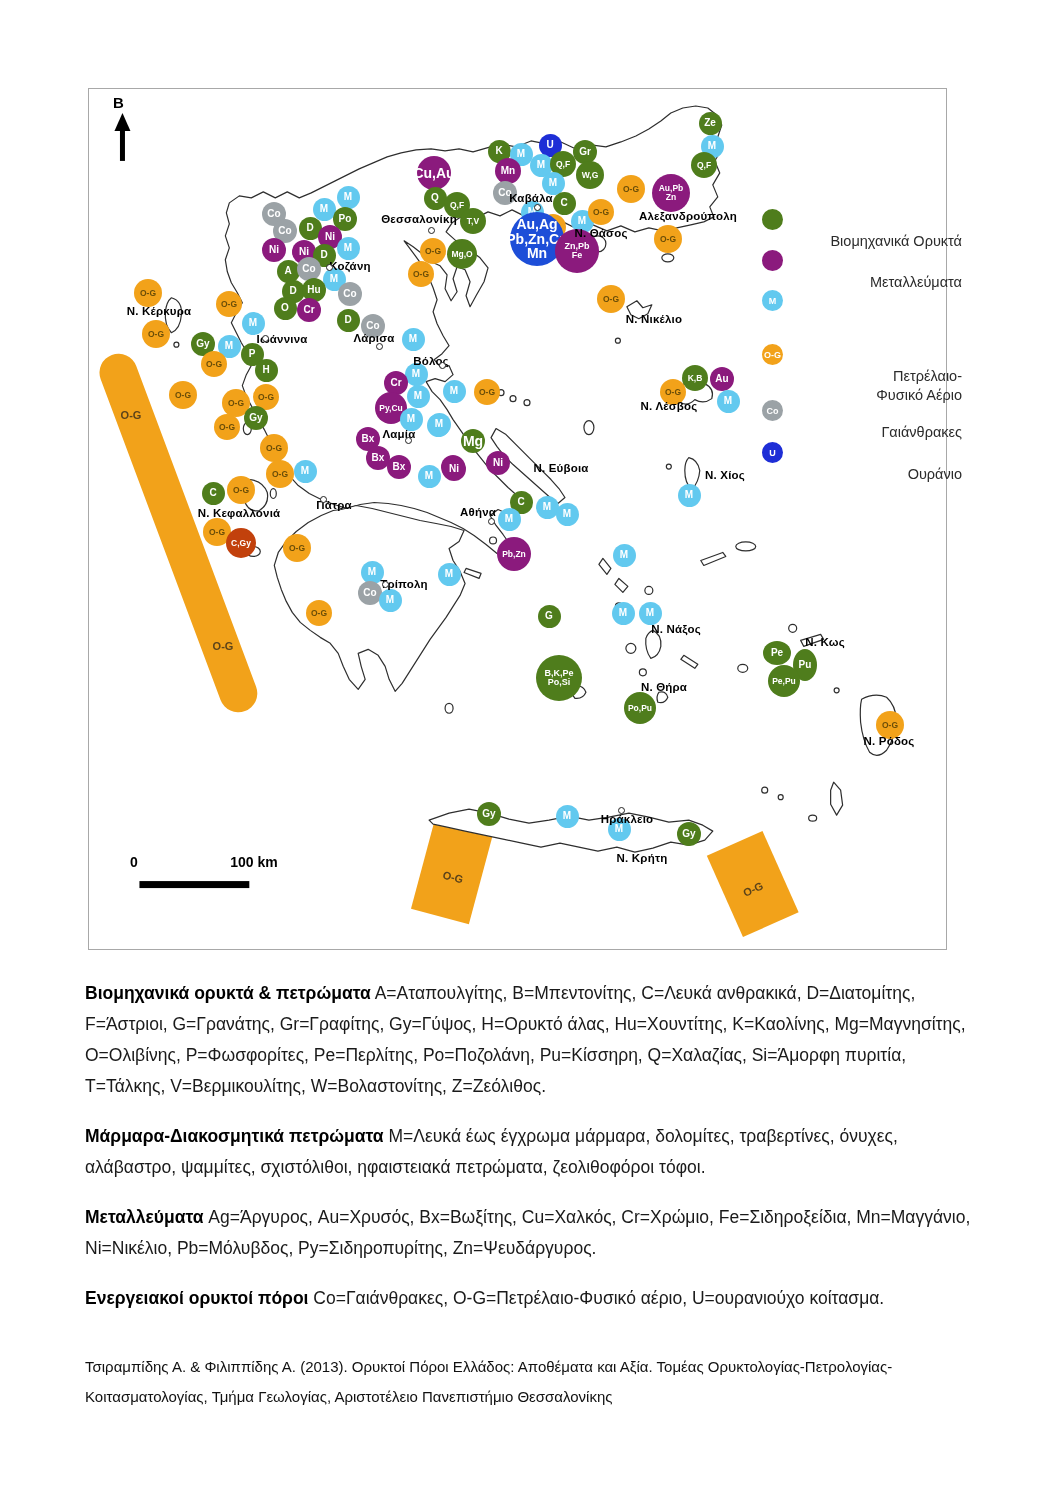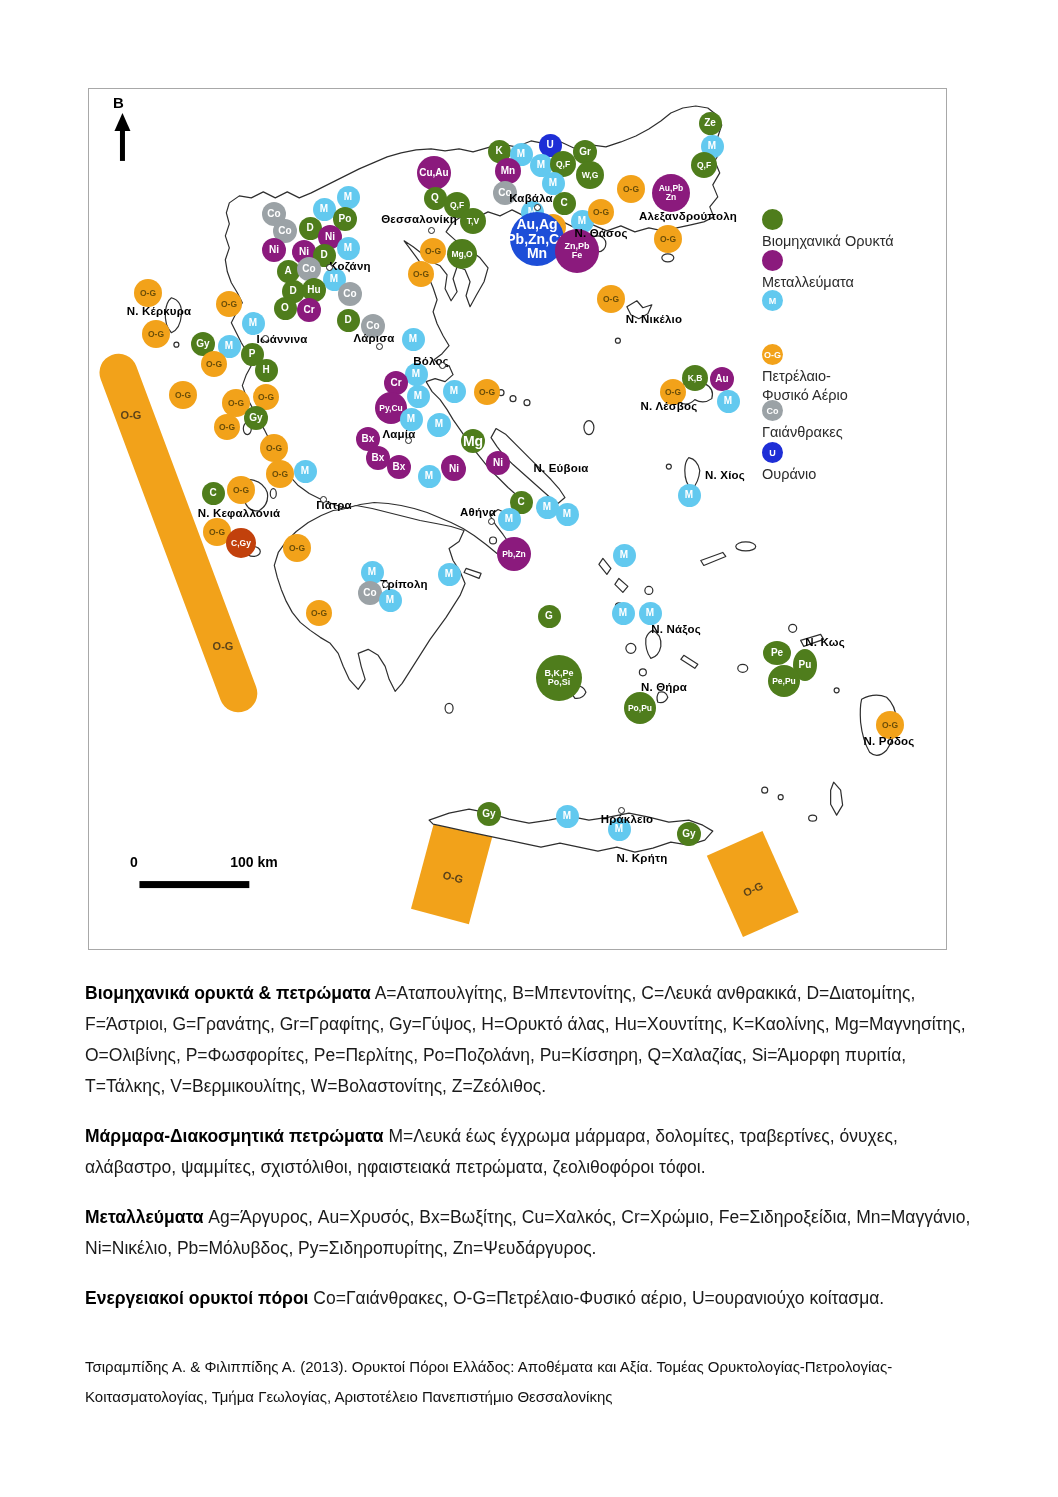--- a/index.html
+++ b/index.html
@@ -7,21 +7,21 @@
         font-family:"Liberation Sans",sans-serif;color:#1a1a1a;}
   .map-frame{position:absolute;left:88px;top:88px;width:857px;height:860px;
              border:1px solid #a8a8a8;background:#fff;}
   .map-svg{position:absolute;left:0;top:0;width:857px;height:860px;}
   .marker{position:absolute;border-radius:50%;display:flex;align-items:center;justify-content:center;
           text-align:center;color:#fff;font-weight:bold;line-height:1.05;white-space:pre-line;}
   .city{position:absolute;transform:translate(-50%,-50%);font-size:11.5px;font-weight:600;
         color:#000;white-space:nowrap;letter-spacing:.2px;}
   .city-dot{position:absolute;width:7px;height:7px;border:1.4px solid #222;border-radius:50%;background:#fff;box-sizing:border-box;}
   .zone-label{position:absolute;transform:translate(-50%,-50%);font-size:11px;font-weight:bold;color:#5c431a;white-space:nowrap;}
-  .legend-item{position:absolute;left:673px;width:200px;}
+  .legend-item{position:absolute;left:673px;width:200px;text-align:right;}
   .legend-circle{width:21px;height:21px;border-radius:50%;display:flex;align-items:center;justify-content:center;
                  color:#fff;font-size:9px;font-weight:bold;}
   .legend-label{margin-top:2px;font-size:14.5px;color:#2b2b2b;line-height:1.3;white-space:pre-line;}
   .north-label{position:absolute;left:24px;top:5px;font-size:15px;font-weight:bold;color:#000;}
   .scale-num{position:absolute;font-size:14px;font-weight:bold;color:#000;transform:translate(-50%,0);}
   .text-block{position:absolute;left:85px;width:895px;}
   .text-block p{margin:0 0 19px 0;font-size:17.5px;line-height:31px;}
   .text-block p strong{color:#000;}
   .citation{position:absolute;left:85px;width:895px;font-size:15px;line-height:30px;color:#111;}
 </style>
@@ -142,21 +142,21 @@
     <div class="scale-num" style="left:165px;top:765px;">100 km</div>
 
     <div id="markers-layer">
         <div class="marker" style="left: 609.5px; top: 22.5px; width: 23px; height: 23px; background: rgb(79, 125, 28); font-size: 10px; color: rgb(255, 255, 255);">Ze</div>
         <div class="marker" style="left: 611.5px; top: 45.5px; width: 23px; height: 23px; background: rgb(98, 201, 239); font-size: 10px; color: rgb(255, 255, 255);">M</div>
         <div class="marker" style="left: 602px; top: 63px; width: 26px; height: 26px; background: rgb(79, 125, 28); font-size: 8.5px; color: rgb(255, 255, 255);">Q,F</div>
         <div class="marker" style="left: 449.5px; top: 44.5px; width: 23px; height: 23px; background: rgb(30, 46, 214); font-size: 10px; color: rgb(255, 255, 255);">U</div>
         <div class="marker" style="left: 398.5px; top: 50.5px; width: 23px; height: 23px; background: rgb(79, 125, 28); font-size: 10px; color: rgb(255, 255, 255);">K</div>
         <div class="marker" style="left: 420.5px; top: 53.5px; width: 23px; height: 23px; background: rgb(98, 201, 239); font-size: 10px; color: rgb(255, 255, 255);">M</div>
         <div class="marker" style="left: 484px; top: 51px; width: 24px; height: 24px; background: rgb(79, 125, 28); font-size: 10px; color: rgb(255, 255, 255);">Gr</div>
-        <div class="marker" style="left: 328px; top: 67px; width: 34px; height: 34px; background: rgb(139, 26, 125); font-size: 10px; color: rgb(255, 255, 255);">Cu,Au</div>
+        <div class="marker" style="left: 328px; top: 67px; width: 34px; height: 34px; background: rgb(139, 26, 125); font-size: 14px; color: rgb(255, 255, 255);">Cu,Au</div>
         <div class="marker" style="left: 406px; top: 69px; width: 26px; height: 26px; background: rgb(139, 26, 125); font-size: 10px; color: rgb(255, 255, 255);">Mn</div>
         <div class="marker" style="left: 440.5px; top: 64.5px; width: 23px; height: 23px; background: rgb(98, 201, 239); font-size: 10px; color: rgb(255, 255, 255);">M</div>
         <div class="marker" style="left: 461px; top: 62px; width: 26px; height: 26px; background: rgb(79, 125, 28); font-size: 8.5px; color: rgb(255, 255, 255);">Q,F</div>
         <div class="marker" style="left: 487px; top: 72px; width: 28px; height: 28px; background: rgb(79, 125, 28); font-size: 8.5px; color: rgb(255, 255, 255);">W,G</div>
         <div class="marker" style="left: 334.5px; top: 97.5px; width: 23px; height: 23px; background: rgb(79, 125, 28); font-size: 10px; color: rgb(255, 255, 255);">Q</div>
         <div class="marker" style="left: 404px; top: 92px; width: 24px; height: 24px; background: rgb(155, 162, 166); font-size: 10px; color: rgb(255, 255, 255);">Co</div>
         <div class="marker" style="left: 355px; top: 103px; width: 26px; height: 26px; background: rgb(79, 125, 28); font-size: 8.5px; color: rgb(255, 255, 255);">Q,F</div>
         <div class="marker" style="left: 452.5px; top: 82.5px; width: 23px; height: 23px; background: rgb(98, 201, 239); font-size: 10px; color: rgb(255, 255, 255);">M</div>
         <div class="marker" style="left: 463.5px; top: 102.5px; width: 23px; height: 23px; background: rgb(79, 125, 28); font-size: 10px; color: rgb(255, 255, 255);">C</div>
         <div class="marker" style="left: 481.5px; top: 120.5px; width: 23px; height: 23px; background: rgb(98, 201, 239); font-size: 10px; color: rgb(255, 255, 255);">M</div>

